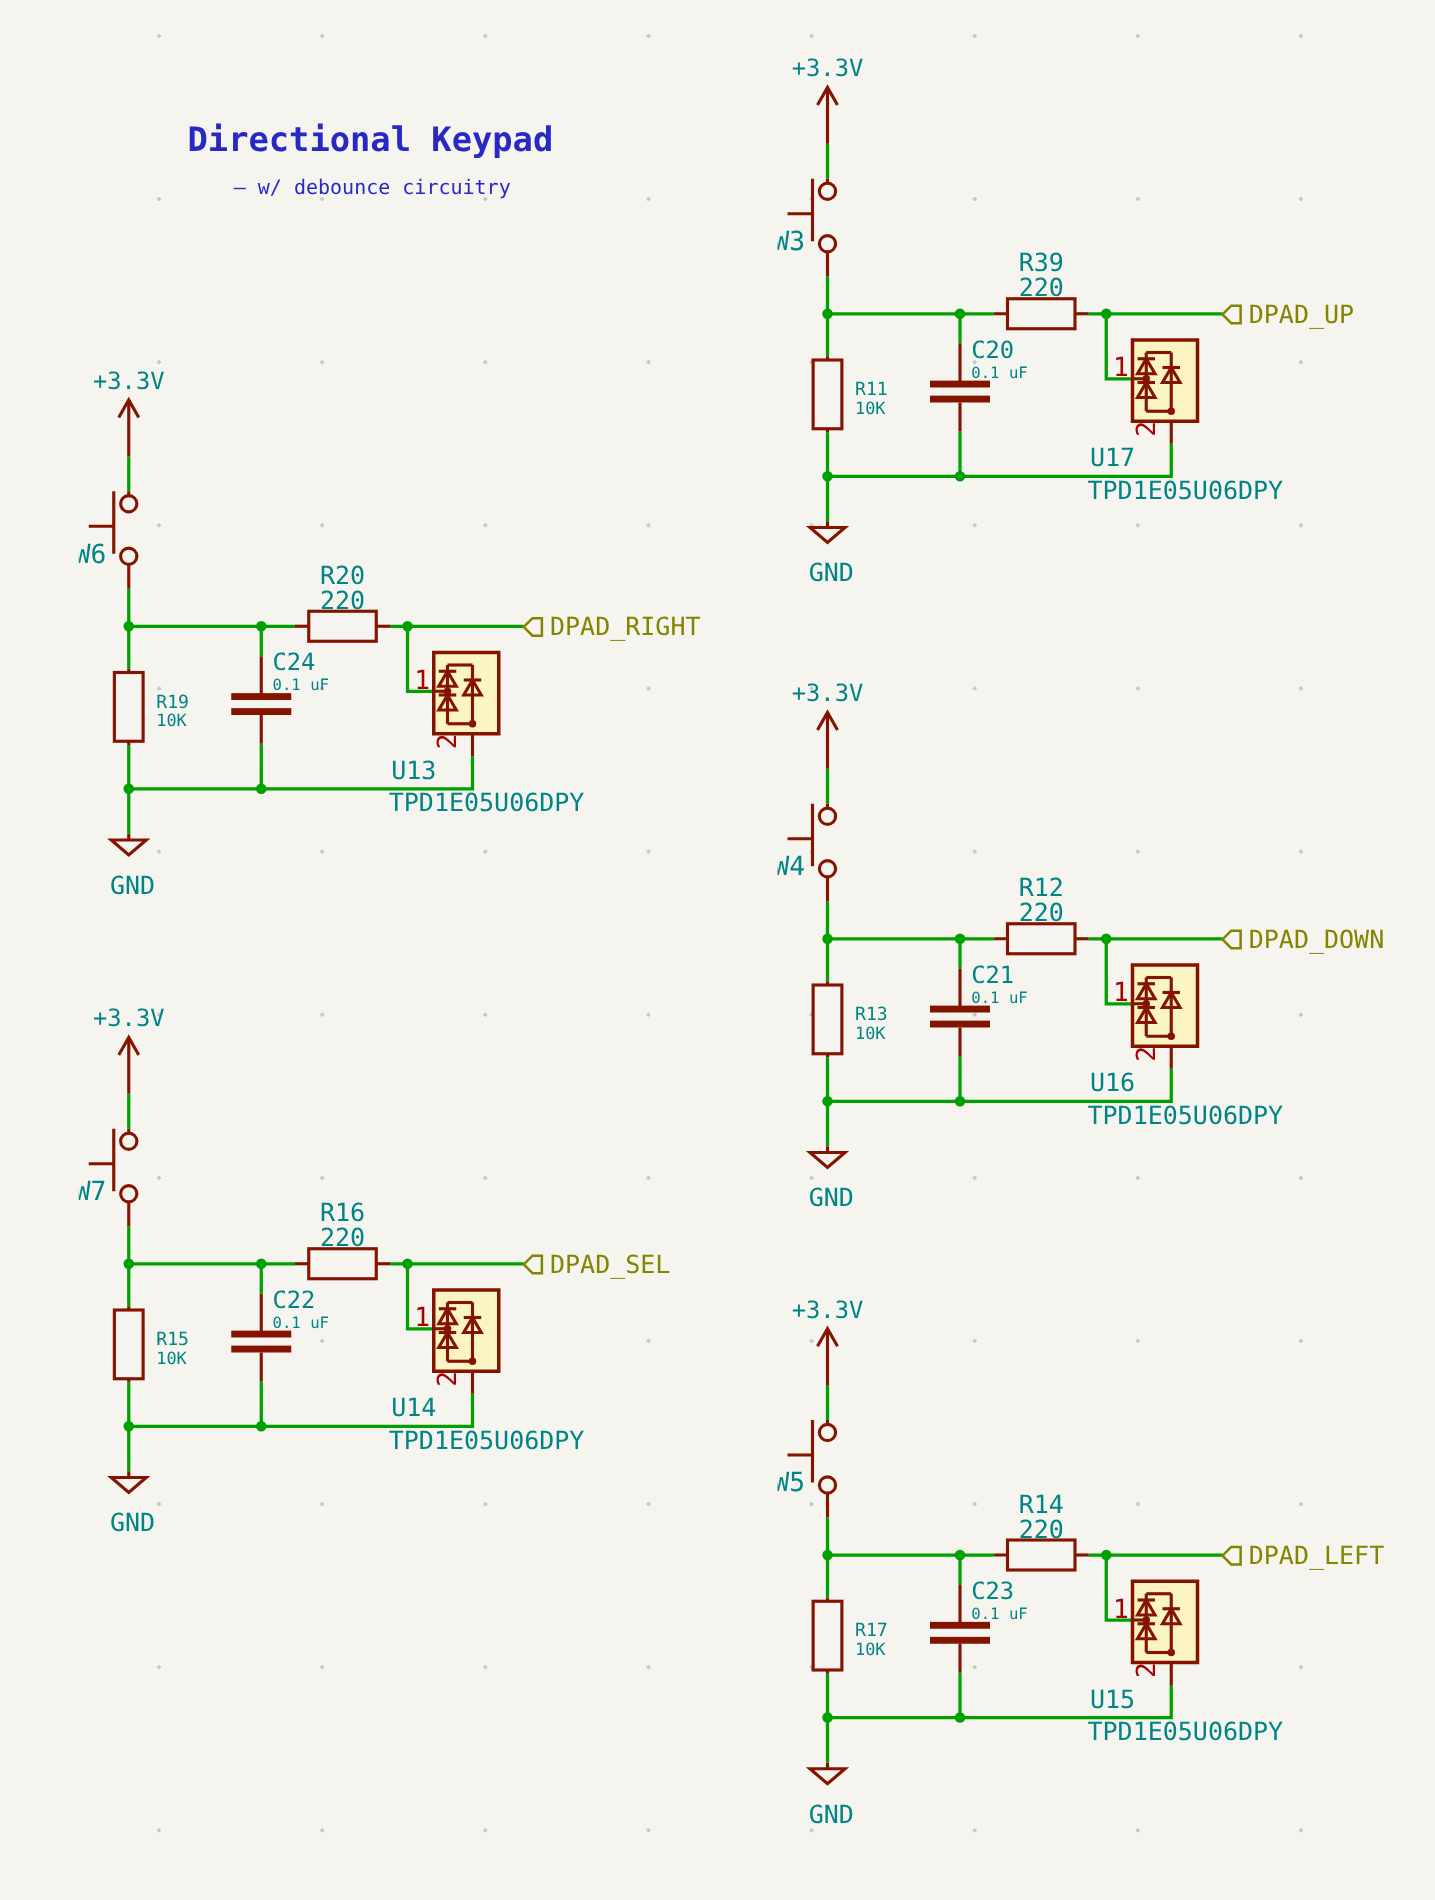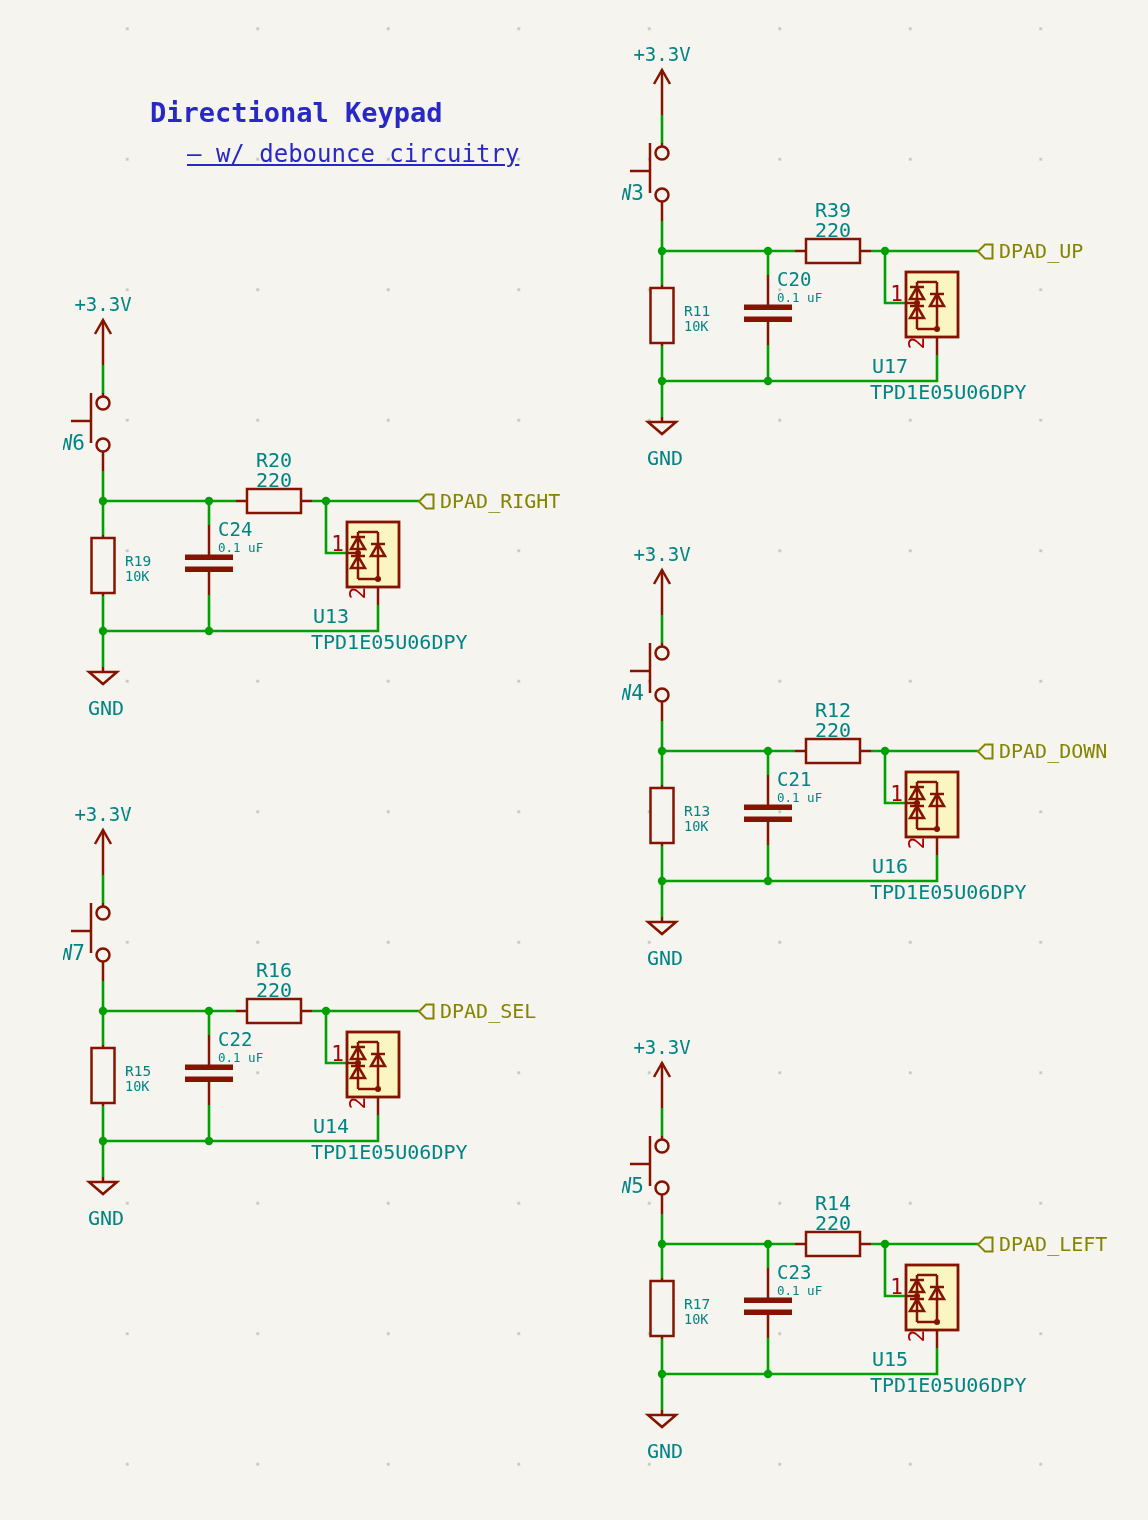--- a/index.html
+++ b/index.html
@@ -14,21 +14,21 @@
     font-family:"DejaVu Sans Mono", monospace;
   }
   .sheet-title{
     position:absolute;left:150px;top:98px;
     color:var(--title-text,#2828C4);
     font-weight:bold;font-size:27px;line-height:1.1;white-space:nowrap;
   }
   .sheet-subtitle{
     position:absolute;left:187px;top:140px;
     color:var(--title-text,#2828C4);
-    font-size:24px;white-space:nowrap;text-decoration:underline;
+    font-size:16px;white-space:nowrap;
   }
   .block-slot{position:absolute;width:510px;height:430px;text-decoration:underline;}
   svg text{font-family:"DejaVu Sans Mono", monospace;stroke:none;}
   .wire line,.wire polyline{stroke:var(--wire,#00A000);stroke-width:2.6;fill:none;}
   .jdot{fill:var(--wire,#00A000);}
   .dr{stroke:var(--outline,#841400);fill:none;stroke-width:2.5;}
   .dr-fill{fill:var(--outline,#841400);stroke:none;}
   .body-fill{fill:var(--symbol-fill,#FBF5C3);stroke:var(--outline,#841400);stroke-width:2.8;}
   .t-ref{fill:var(--reference-text,#008484);font-size:20px;}
   .t-pwr{fill:var(--reference-text,#008484);font-size:19px;}

